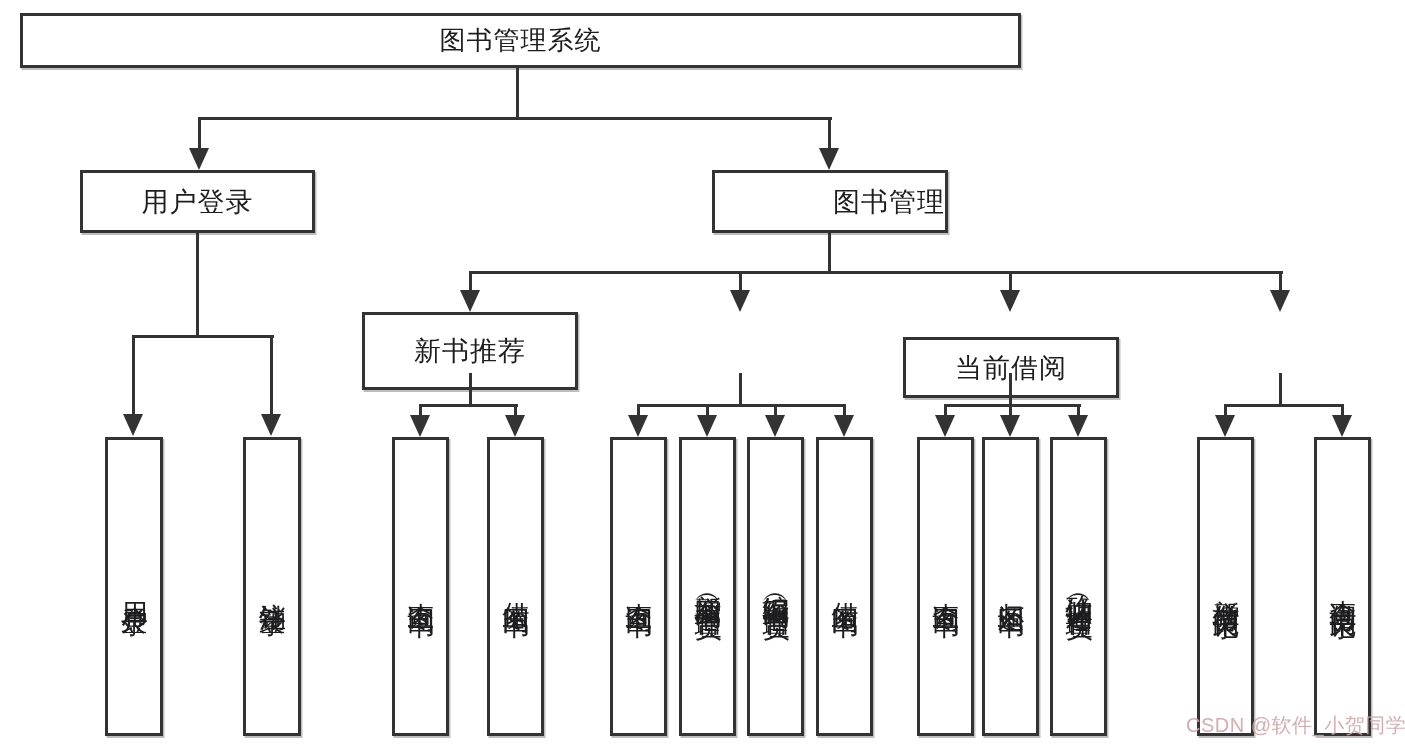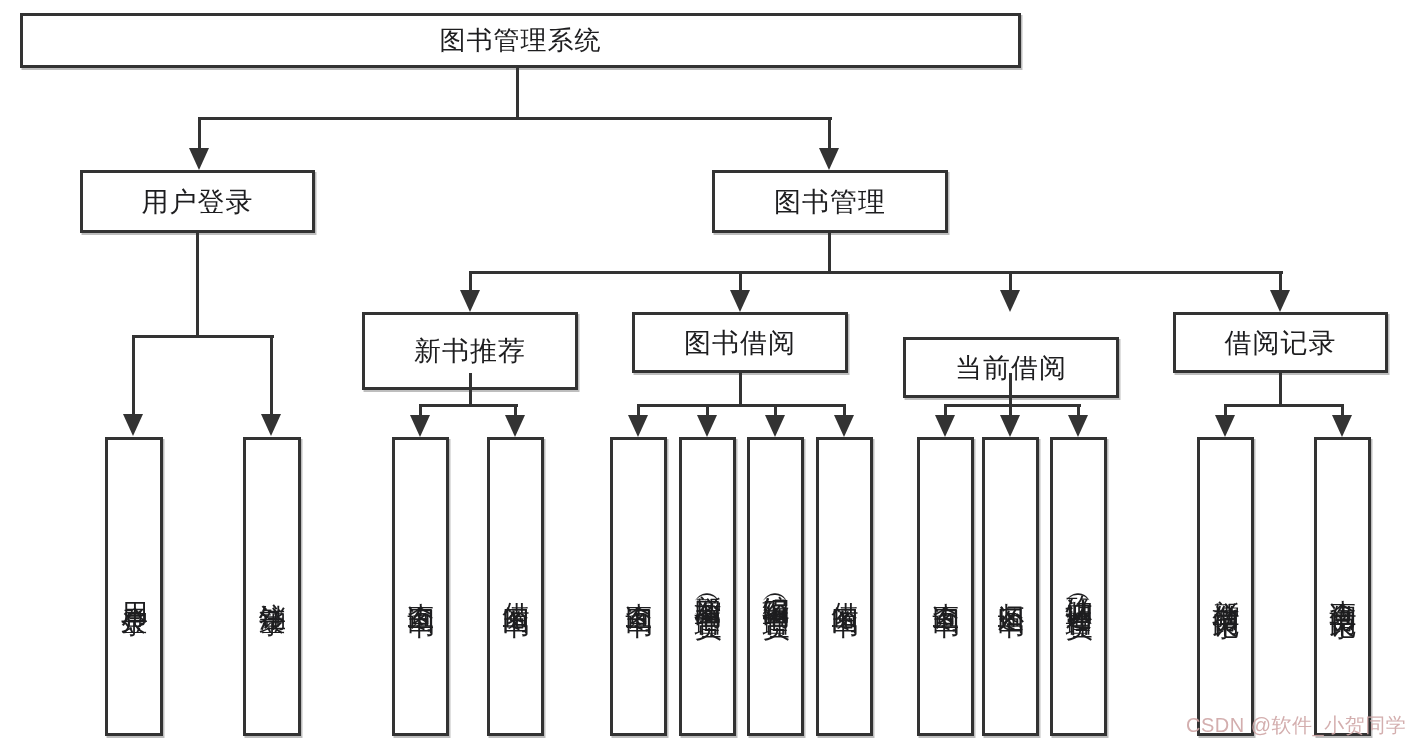--- a/index.html
+++ b/index.html
@@ -43,21 +43,21 @@
   <div class="v" style="left:516px;top:68px;height:50px;"></div>
   <div class="h" style="left:198px;top:117px;width:634px;"></div>
   <div class="v" style="left:198px;top:117px;height:32px;"></div>
   <div class="arr" style="left:189px;top:148px;"></div>
   <div class="v" style="left:828px;top:117px;height:32px;"></div>
   <div class="arr" style="left:819px;top:148px;"></div>
 
   <div class="box" style="left:80px;top:170px;width:235px;height:63px;">
     <span class="lbl">用户登录</span>
   </div>
-  <div class="box" style="left:712px;top:170px;width:236px;height:63px;">
+  <div class="box" style="left:712px;top:170px;width:236px;height:63px;justify-content:flex-end;">
     <span class="lbl">图书管理</span>
   </div>
 
   <div class="v" style="left:196px;top:233px;height:105px;"></div>
   <div class="h" style="left:132px;top:335px;width:142px;"></div>
   <div class="v" style="left:132px;top:335px;height:81px;"></div>
   <div class="arr" style="left:123px;top:414px;"></div>
   <div class="v" style="left:270px;top:335px;height:81px;"></div>
   <div class="arr" style="left:261px;top:414px;"></div>
 
@@ -75,28 +75,22 @@
   <div class="v" style="left:739px;top:271px;height:21px;"></div>
   <div class="arr" style="left:730px;top:290px;"></div>
   <div class="v" style="left:1009px;top:271px;height:21px;"></div>
   <div class="arr" style="left:1000px;top:290px;"></div>
   <div class="v" style="left:1279px;top:271px;height:21px;"></div>
   <div class="arr" style="left:1270px;top:290px;"></div>
 
   <div class="box" style="left:362px;top:312px;width:216px;height:78px;">
     <span class="lbl">新书推荐</span>
   </div>
-  <div class="box" style="left:632px;top:312px;width:216px;height:61px;">
-    <span class="lbl">图书借阅</span>
-  </div>
   <div class="box" style="left:903px;top:312px;width:216px;height:61px;margin-top:25px;">
     <span class="lbl">当前借阅</span>
-  </div>
-  <div class="box" style="left:1173px;top:312px;width:215px;height:61px;">
-    <span class="lbl">借阅记录</span>
   </div>
 
   <div class="v" style="left:469px;top:373px;height:33px;"></div>
   <div class="h" style="left:419px;top:404px;width:99px;"></div>
   <div class="v" style="left:419px;top:404px;height:13px;"></div>
   <div class="arr" style="left:410px;top:415px;"></div>
   <div class="v" style="left:514px;top:404px;height:13px;"></div>
   <div class="arr" style="left:505px;top:415px;"></div>
 
   <div class="box leaf" style="left:392px;top:437px;width:57px;height:299px;">

